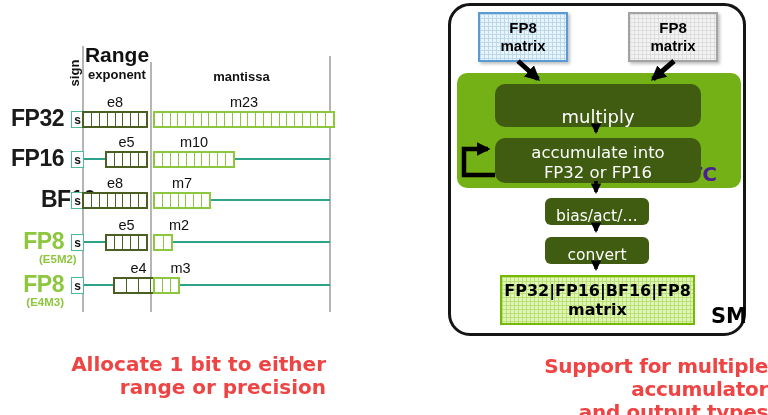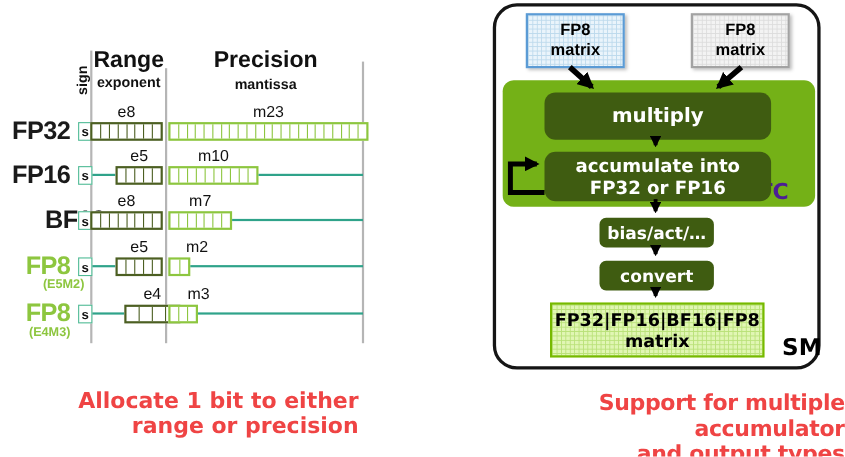--- a/index.html
+++ b/index.html
@@ -60,22 +60,22 @@
     color:#000;box-shadow:2px 2px 3px rgba(0,0,0,.25);text-align:center}
   #input-a{left:478px;top:12px;border:2px solid #5b9bd5;background-color:#eaf4fb;
     background-image:linear-gradient(#bcd9ec 1px,transparent 1px),
       linear-gradient(90deg,#bcd9ec 1px,transparent 1px);background-size:4px 4px}
   #input-b{left:628px;top:12px;border:2px solid #a3a3a3;background-color:#f3f3f3;
     background-image:linear-gradient(#dcdcdc 1px,transparent 1px),
       linear-gradient(90deg,#dcdcdc 1px,transparent 1px);background-size:4px 4px}
   #tc-block{position:absolute;left:457px;top:73px;width:284px;height:115px;
     background:var(--nvgreen);border-radius:10px}
   .dark-box{position:absolute;background:var(--dkgreen);color:#fff;border-radius:10px;
-    display:flex;flex-direction:column;align-items:center;justify-content:center;
-    font-weight:bold;font-family:"DejaVu Sans","Liberation Sans",sans-serif}
+    display:flex;flex-direction:column;align-items:center;justify-content:flex-end;
+    font-weight:normal;font-family:"DejaVu Sans","Liberation Sans",sans-serif}
   #multiply-box{left:495px;top:84px;width:206px;height:43px;font-size:18px}
   #accumulate-box{left:495px;top:138px;width:206px;height:45px;font-size:16.5px;line-height:20px}
   #bias-box{left:545px;top:198px;width:104px;height:27px;font-size:15.5px;border-radius:6px}
   #convert-box{left:545px;top:237px;width:104px;height:27px;font-size:15.5px;border-radius:6px}
   #output-box{position:absolute;left:500px;top:275px;width:195px;height:50px;
     border:2px solid #76b900;background-color:#e1f6b4;
     background-image:linear-gradient(#b9e178 1px,transparent 1px),
       linear-gradient(90deg,#b9e178 1px,transparent 1px);background-size:4px 4px;
     display:flex;flex-direction:column;align-items:center;justify-content:center;
     font-weight:bold;font-size:16px;line-height:19px;color:#000;
@@ -87,21 +87,20 @@
   #flow-arrows{position:absolute;left:448px;top:0;width:300px;height:340px;pointer-events:none}
 </style>
 </head>
 <body>
 
 <div id="stage">
 
   <div class="hdr hdr-sign">sign</div>
   <div class="hdr hdr-range">Range</div>
   <div class="hdr hdr-exponent">exponent</div>
-  <div class="hdr hdr-precision">Precision</div>
   <div class="hdr hdr-mantissa">mantissa</div>
 
   <div class="vline" id="vline-sign"></div>
   <div class="vline" id="vline-mid"></div>
   <div class="vline" id="vline-right"></div>
 
   <div class="bitrow" style="top:111px">
     <div class="row-label">
       <div class="row-name" style="color: rgb(26, 26, 26);">FP32</div>
       <div class="row-sub" style="color: rgb(26, 26, 26);"></div>

